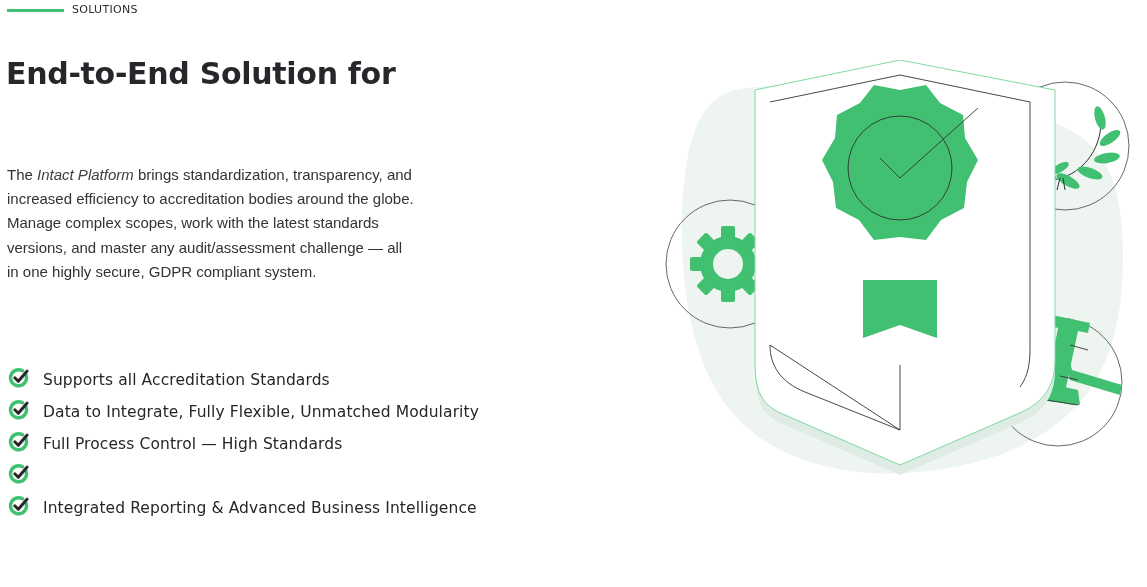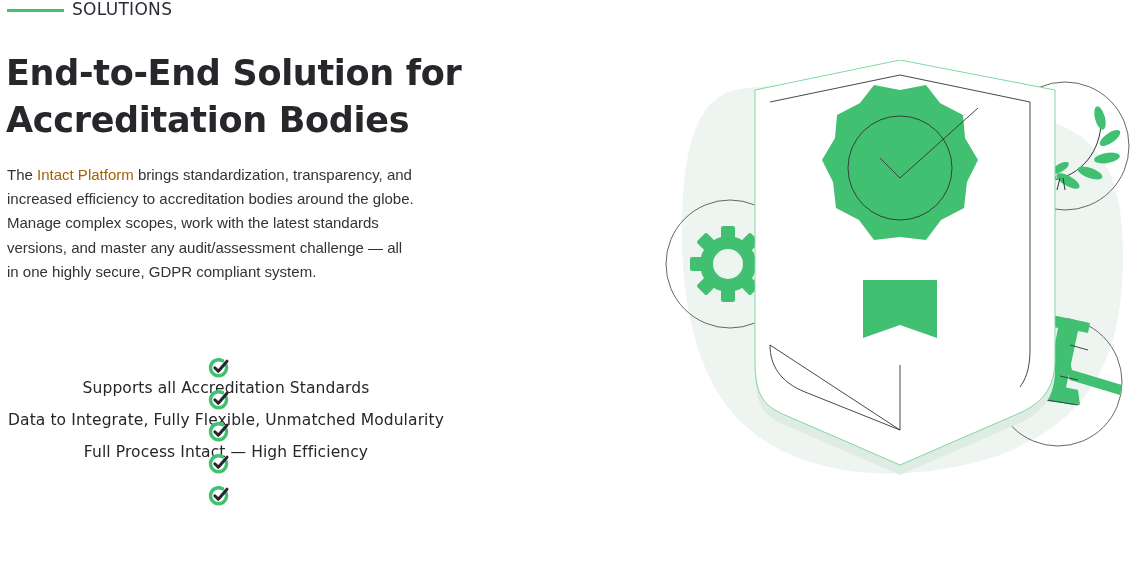--- a/index.html
+++ b/index.html
@@ -1,45 +1,44 @@
 <!DOCTYPE html>
 <html><head>
 <meta charset="utf-8">
 <style>
   * { box-sizing: border-box; margin: 0; padding: 0; }
   html, body { width: 1147px; height: 587px; background: #ffffff; overflow: hidden; }
   body { position: relative; font-family: "Liberation Sans", sans-serif; color: #2b2b2b; }
 
   .eyebrow { position: absolute; left: 7px; top: 1px; display: flex; align-items: center; height: 16px; }
   .eyebrow .bar { width: 57px; height: 3px; background: #40c070; margin-top: 3px; }
-  .eyebrow .label { margin-left: 8px; font-size: 17px; letter-spacing: 0.3px; color: #2b2b35; font-family: "DejaVu Sans", sans-serif; font-weight: normal; }
+  .eyebrow .label { margin-left: 8px; font-size: 11px; letter-spacing: 0.3px; color: #2b2b35; font-family: "DejaVu Sans", sans-serif; font-weight: normal; }
 
-  .title { position: absolute; left: 6px; top: 50px; font-family: "DejaVu Sans", sans-serif; font-weight: 600; font-size: 35px; line-height: 47px; color: #26262b; letter-spacing: -0.3px; }
+  .title { position: absolute; left: 6px; top: 50px; font-family: "DejaVu Sans", sans-serif; font-weight: 600; font-size: 30px; line-height: 47px; color: #26262b; letter-spacing: -0.3px; }
 
   .desc { position: absolute; left: 7px; top: 163px; width: 410px; font-family: "Liberation Sans", sans-serif; font-size: 15px; line-height: 24.2px; color: #333333; }
-  .desc .link { color: #a16207; text-decoration: none; }
+  .desc .link { color: #404040; text-decoration: none; font-style: italic; }
 
   .features { position: absolute; left: 8px; top: 357px; list-style: none; }
-  .features li { display: flex; align-items: center; height: 32px; flex-direction: column; }
+  .features li { display: flex; align-items: flex-end; height: 32px; }
   .features .check { width: 22px; height: 22px; margin-right: 13px; flex: none; }
   .features .text { font-family: "DejaVu Sans", sans-serif; font-size: 15.5px; font-weight: 500; color: #26262b; letter-spacing: 0.1px; }
 
   .illus { position: absolute; left: 660px; top: 60px; width: 487px; height: 420px; }
 </style>
 </head>
 <body>
 
 <div class="eyebrow">
   <span class="bar"></span>
   <span class="label">SOLUTIONS</span>
 </div>
 
 <h1 class="title">
   <span>End-to-End Solution for</span><br>
-  <span>Accreditation Bodies</span>
 </h1>
 
 <p class="desc"><span>The </span><a class="link">Intact Platform</a><span> brings standardization, transparency, and increased efficiency to accreditation bodies around the globe. Manage complex scopes, work with the latest standards versions, and master any audit/assessment challenge — all in one highly secure, GDPR compliant system.</span></p>
 
 <ul class="features">
   <li>
     <svg class="check" viewBox="0 0 22 22">
         <path d="M18.2 8.5 A8 8 0 1 1 14.5 3.8" fill="none" stroke="#40c070" stroke-width="3.4" stroke-linecap="round"></path>
         <path d="M6.8 10.8 L10.3 14.3 L19 4.2" fill="none" stroke="#26262b" stroke-width="3" stroke-linecap="round" stroke-linejoin="round"></path>
       </svg>
@@ -50,33 +49,34 @@
         <path d="M18.2 8.5 A8 8 0 1 1 14.5 3.8" fill="none" stroke="#40c070" stroke-width="3.4" stroke-linecap="round"></path>
         <path d="M6.8 10.8 L10.3 14.3 L19 4.2" fill="none" stroke="#26262b" stroke-width="3" stroke-linecap="round" stroke-linejoin="round"></path>
       </svg>
     <span class="text">Data to Integrate, Fully Flexible, Unmatched Modularity</span>
   </li>
   <li>
     <svg class="check" viewBox="0 0 22 22">
         <path d="M18.2 8.5 A8 8 0 1 1 14.5 3.8" fill="none" stroke="#40c070" stroke-width="3.4" stroke-linecap="round"></path>
         <path d="M6.8 10.8 L10.3 14.3 L19 4.2" fill="none" stroke="#26262b" stroke-width="3" stroke-linecap="round" stroke-linejoin="round"></path>
       </svg>
-    <span class="text">Full Process Intact — High Efficiency</span>
+    <span class="text">Full Process Control — High Standards</span>
   </li>
   <li>
     <svg class="check" viewBox="0 0 22 22">
         <path d="M18.2 8.5 A8 8 0 1 1 14.5 3.8" fill="none" stroke="#40c070" stroke-width="3.4" stroke-linecap="round"></path>
         <path d="M6.8 10.8 L10.3 14.3 L19 4.2" fill="none" stroke="#26262b" stroke-width="3" stroke-linecap="round" stroke-linejoin="round"></path>
       </svg>
   </li>
   <li>
     <svg class="check" viewBox="0 0 22 22">
         <path d="M18.2 8.5 A8 8 0 1 1 14.5 3.8" fill="none" stroke="#40c070" stroke-width="3.4" stroke-linecap="round"></path>
         <path d="M6.8 10.8 L10.3 14.3 L19 4.2" fill="none" stroke="#26262b" stroke-width="3" stroke-linecap="round" stroke-linejoin="round"></path>
       </svg>
+    <span class="text">Integrated Reporting &amp; Advanced Business Intelligence</span>
   </li>
 </ul>
 
 <svg class="illus" viewBox="0 0 487 420">
 
   <path d="M75 30 C150 15 260 40 360 55 C430 65 465 100 463 200 C462 300 430 360 340 395 C250 425 150 420 90 370 C40 330 20 250 22 160 C24 90 35 40 75 30 Z" fill="#eef5f1"></path>
 
   <g>
     <circle cx="70" cy="204" r="64" fill="none" stroke="#555" stroke-width="0.9"></circle>
     <g transform="translate(68,204)">

